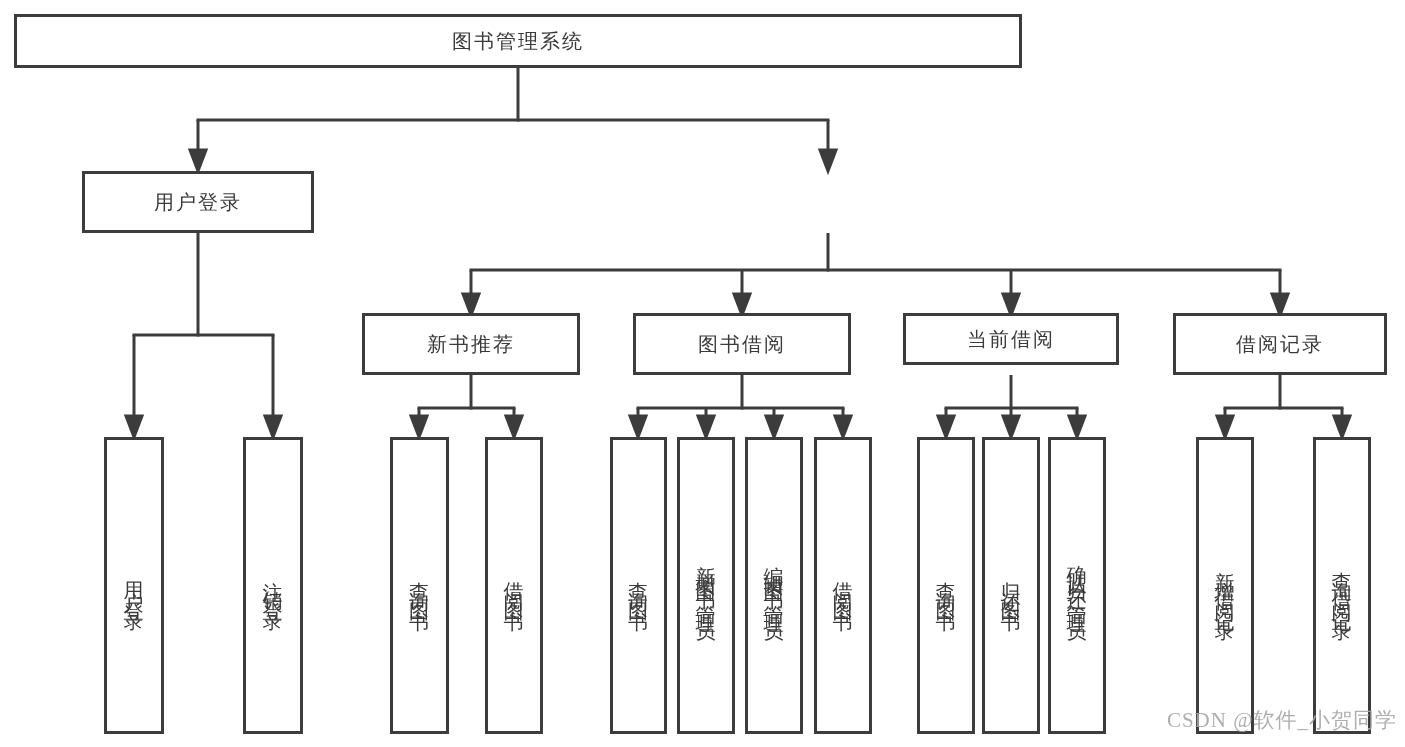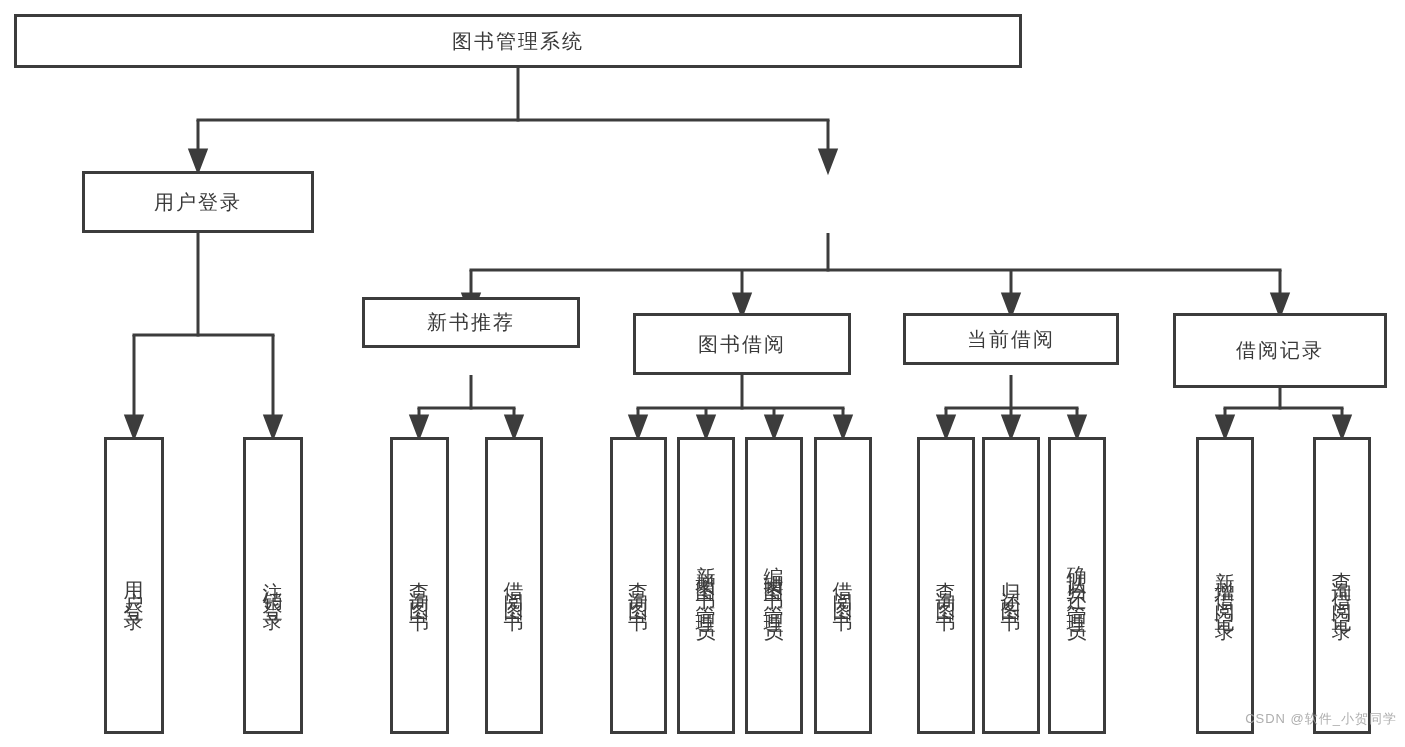--- a/index.html
+++ b/index.html
@@ -1,20 +1,20 @@
 <!DOCTYPE html>
 <html><head>
 <meta charset="utf-8">
 <style>
   html,body { margin:0; padding:0; background:#ffffff; }
   #stage {
     position:relative;
     width:1405px; height:747px;
     background:#ffffff;
-    font-family:Liberation Sans, sans-serif;
+    font-family:Liberation Serif, serif;
     overflow:hidden;
     border-radius:25px;
   }
   #connectors { position:absolute; left:0; top:0; width:1405px; height:747px; }
   .node {
     position:absolute;
     background:#ffffff;
     border:3px solid #3c3c3c;
     box-sizing:border-box;
     display:flex; align-items:center; justify-content:center;
@@ -24,22 +24,22 @@
   .node.v .vtext {
     writing-mode:vertical-rl;
     text-orientation:mixed;
     font-size:20px;
     line-height:1;
     letter-spacing:10px;
     white-space:nowrap;
   }
   .node.v.long .vtext { letter-spacing:8px; }
   #watermark {
-    position:absolute; right:8px; bottom:19px;
-    font-size:13px; letter-spacing:1px;
+    position:absolute; right:8px; bottom:13px;
+    font-size:21px; letter-spacing:1px;
     color:rgba(165,165,165,0.9);
     white-space:nowrap;
     z-index:5;
   }
 </style>
 </head>
 <body>
 
 <div id="stage">
 
@@ -108,30 +108,30 @@
   </svg>
 
   <div class="node h" style="left:14px;top:14px;width:1008px;height:54px">
     <span>图书管理系统</span>
   </div>
 
   <div class="node h" style="left:82px;top:171px;width:232px;height:62px">
     <span>用户登录</span>
   </div>
 
-  <div class="node h" style="left:362px;top:297px;width:218px;height:51px">
+  <div class="node h" style="left:362px;top:313px;width:218px;height:62px">
     <span>新书推荐</span>
   </div>
   <div class="node h" style="left:633px;top:313px;width:218px;height:62px">
     <span>图书借阅</span>
   </div>
   <div class="node h" style="left:903px;top:313px;width:216px;height:52px">
     <span>当前借阅</span>
   </div>
-  <div class="node h" style="left:1173px;top:313px;width:214px;height:75px">
+  <div class="node h" style="left:1173px;top:313px;width:214px;height:62px">
     <span>借阅记录</span>
   </div>
 
   <div class="node v" style="left:104px;top:437px;width:60px;height:297px">
     <span class="vtext">用户登录</span>
   </div>
   <div class="node v" style="left:243px;top:437px;width:60px;height:297px">
     <span class="vtext">注销登录</span>
   </div>
 

